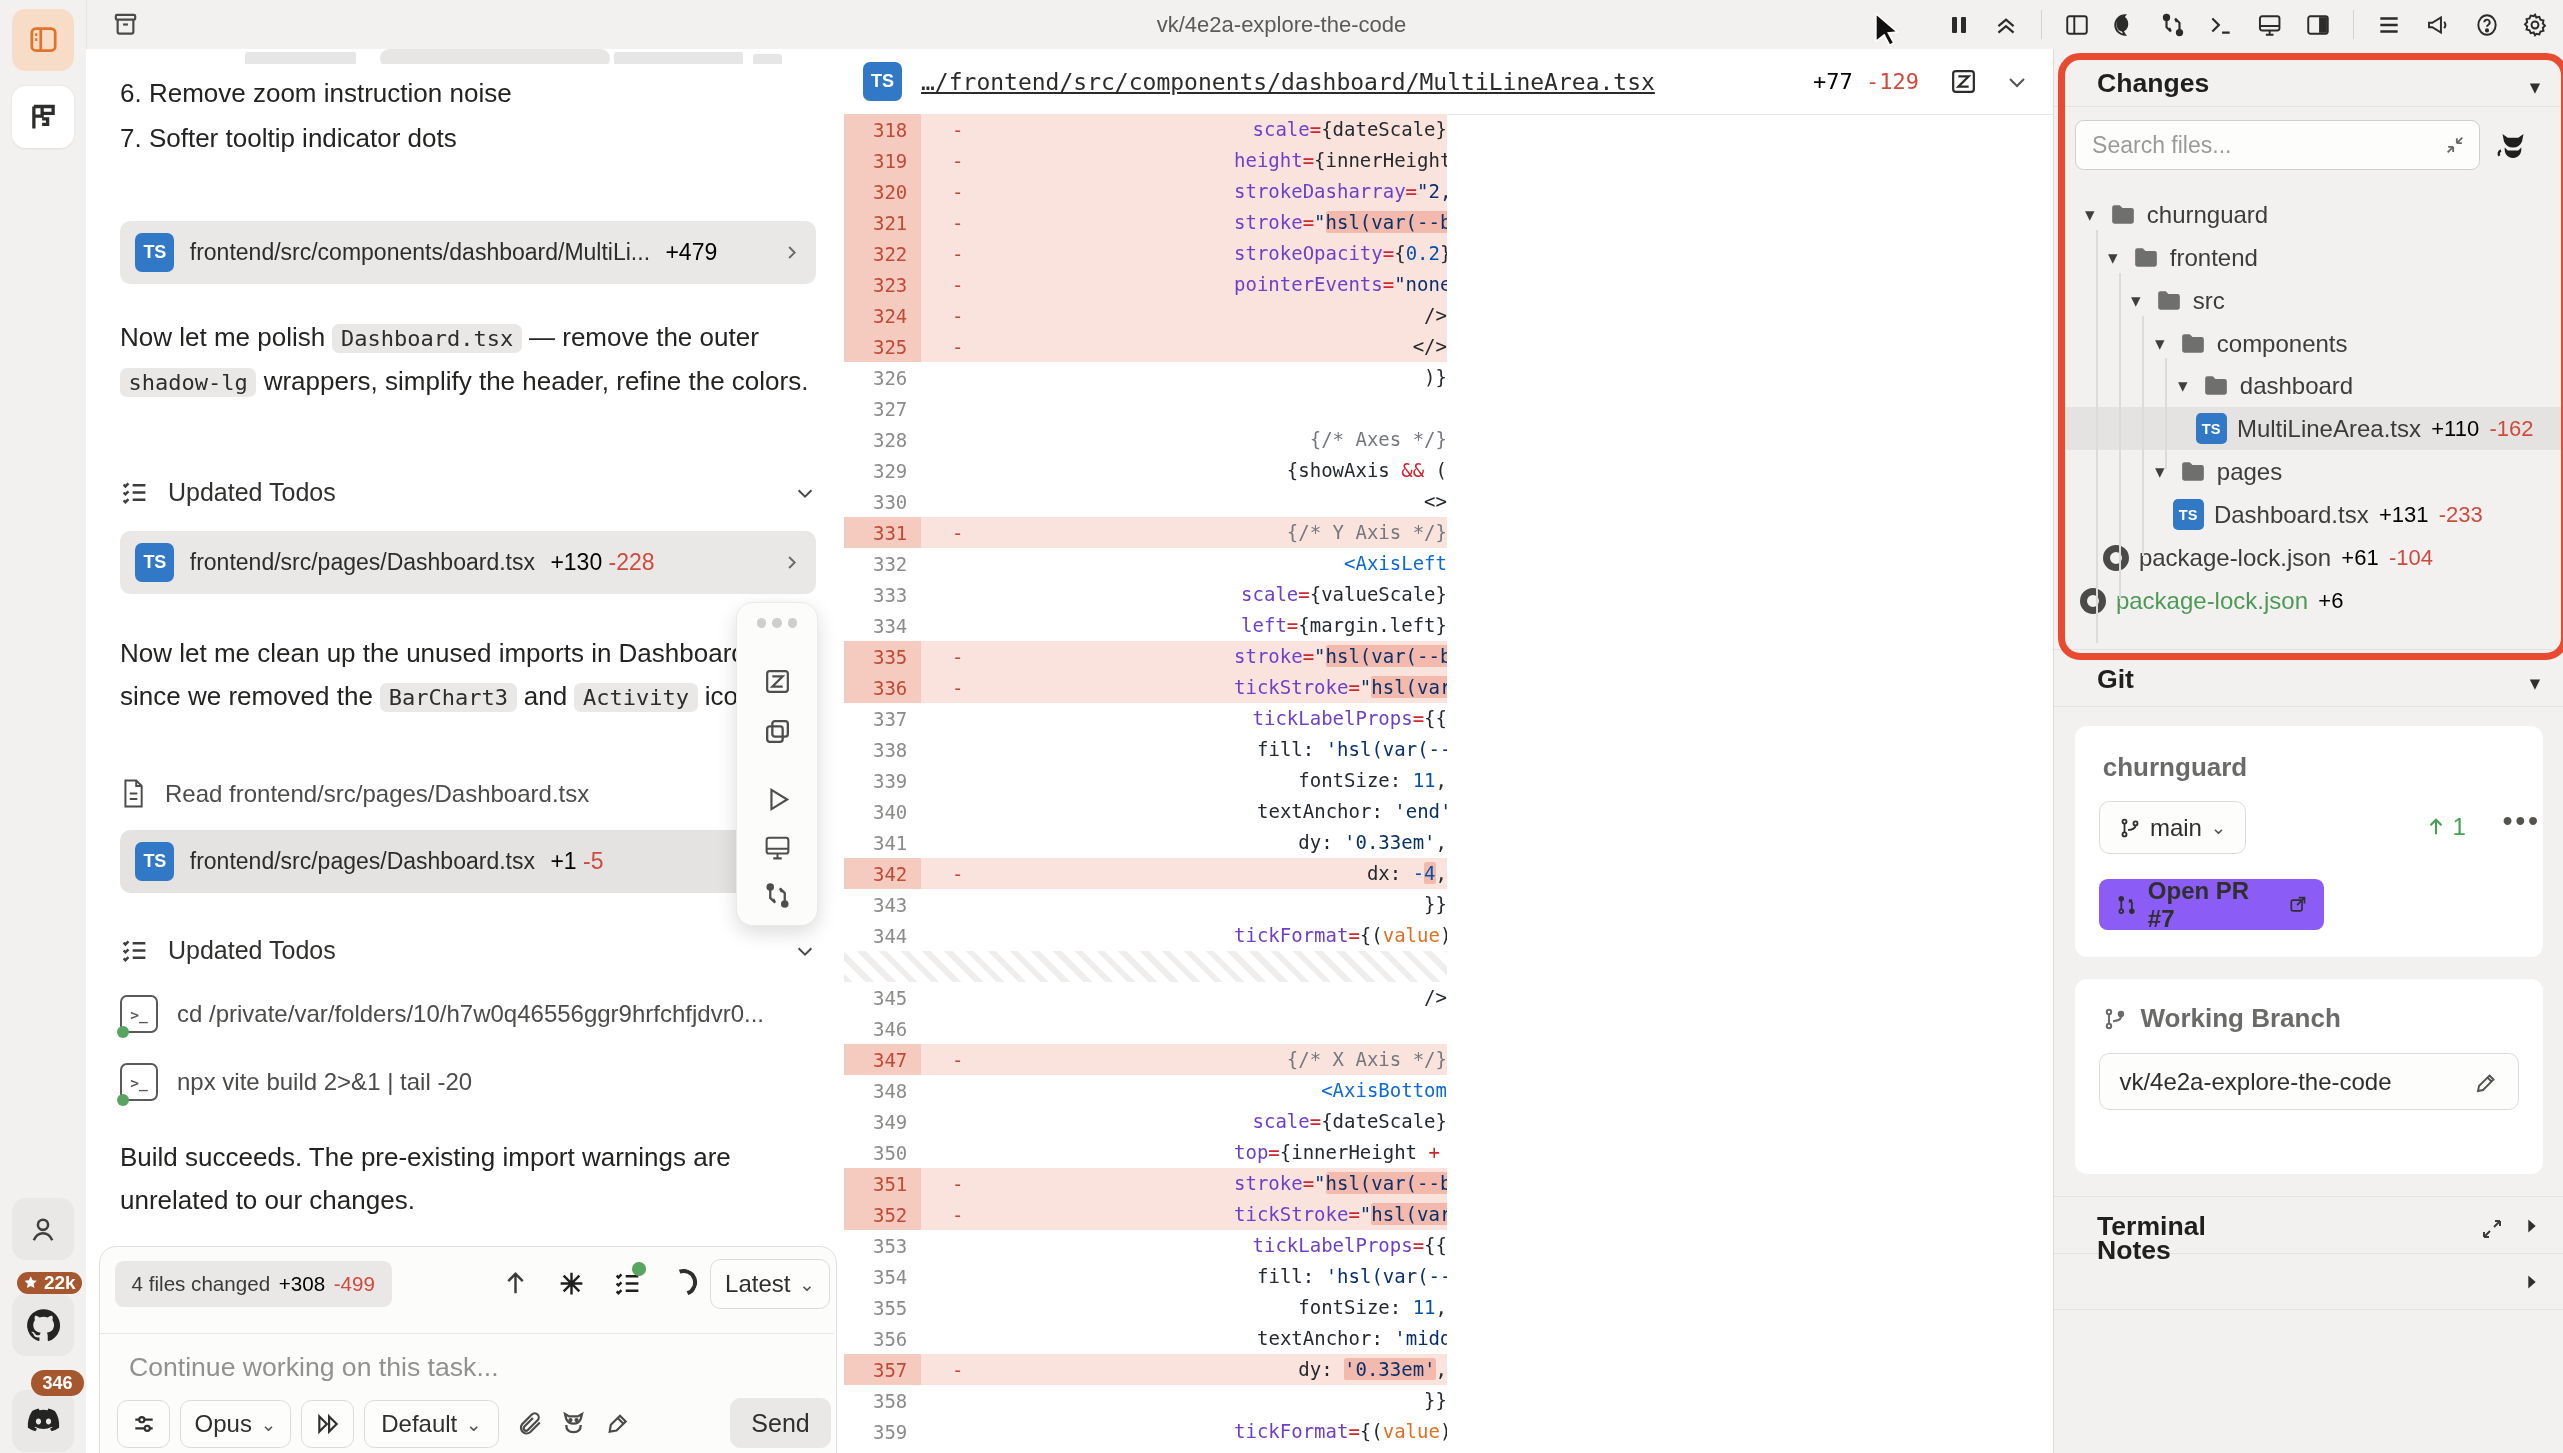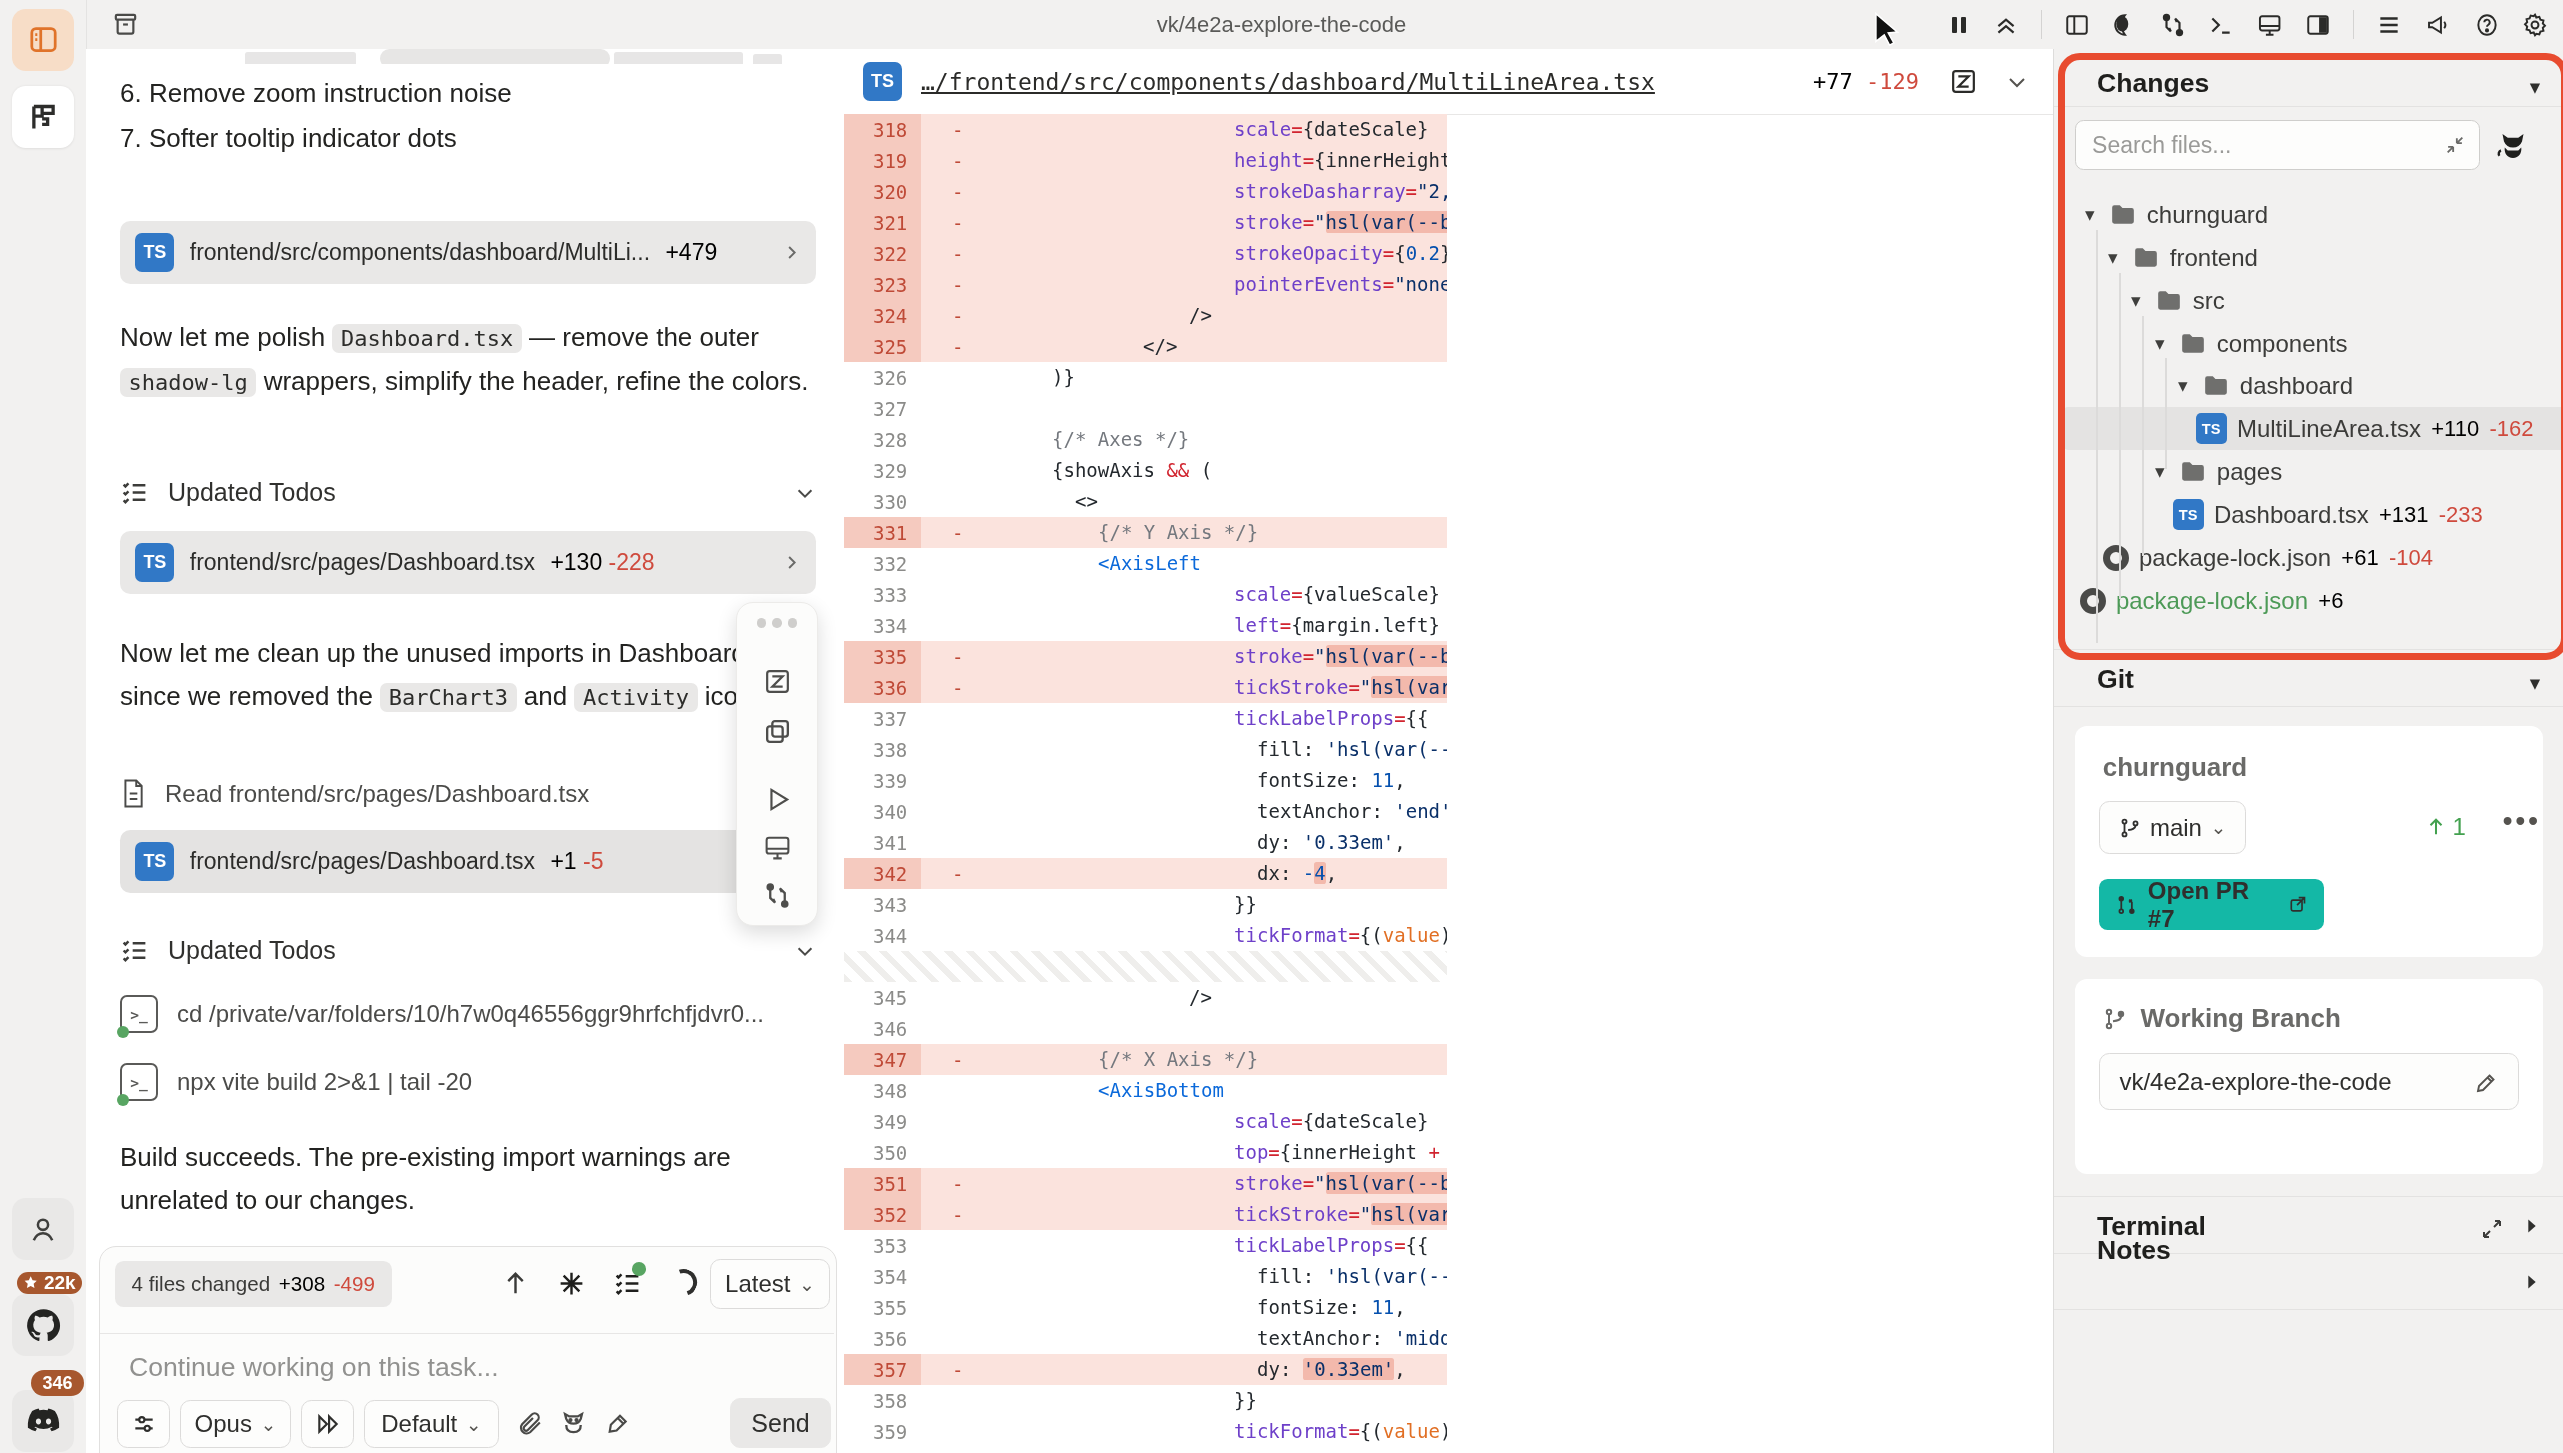--- a/index.html
+++ b/index.html
@@ -40,21 +40,21 @@
   .ftb-dots{display:flex;gap:6px;} .ftb-dots i{width:9.4px;height:9.4px;border-radius:50%;background:#cfcecc;}
   .ftb-sep{width:45px;height:0.9px;background:#e3e2e0;}
   
   #composer{left:13px;top:1197px;width:736px;height:223px;background:#fcfcfb;border:1.7px solid #e1e0df;border-radius:17px 17px 0 0;}
   .cbtn{position:absolute;border:1.7px solid #dcdbda;background:#fdfdfc;border-radius:10.3px;display:flex;align-items:center;justify-content:center;gap:8.6px;font-size:24px;color:#2f2f2d;box-sizing:border-box;}
   .chev{font-size:19px;color:#55534f;}
   
   #diff{left:844px;top:49px;width:1209px;height:1405px;background:#fff;}
   #diff-header{left:0;top:0;width:1209px;height:65px;border-bottom:0.9px solid #e8e7e6;background:#fff;display:flex;align-items:center;}
   #diff-path{font-family:"DejaVu Sans Mono",monospace;font-size:23px;color:#2b2b29;text-decoration:underline;}
-  .diffcol{position:absolute;top:65px;bottom:0;overflow:hidden;}
+  .diffcol{position:absolute;top:65px;bottom:0;overflow:hidden;text-align:right;}
   .drow{display:flex;height:31px;align-items:stretch;}
   .ln{flex:none;width:77px;display:flex;align-items:center;justify-content:flex-end;padding-right:13.7px;box-sizing:border-box;
       font-family:"DejaVu Sans Mono",monospace;font-size:19px;color:#8b8b89;}
   .mk{flex:none;width:86px;display:flex;align-items:center;padding-left:31px;box-sizing:border-box;
       font-family:"DejaVu Sans Mono",monospace;font-size:19px;}
   .codeln{flex:1;overflow:hidden;font-family:"DejaVu Sans Mono",monospace;font-size:19px;line-height:31px;white-space:pre;}
   .drow.del{background:#fbe3dd;} .drow.del .ln{background:#f5cabf;color:#bf4a37;} .drow.del .mk{color:#bf4a37;}
   .drow.add{background:#def5e8;} .drow.add .ln{background:#c9eedb;color:#35855a;} .drow.add .mk{color:#35855a;}
   .drow.hatch{background:repeating-linear-gradient(45deg,#efeeec 0 6px,#ffffff 6px 15.4px);}
   .tk-d{color:#24292e;}.tk-p{color:#6e40c9;}.tk-o{color:#d1242f;}.tk-t{color:#0b69da;}
@@ -69,21 +69,21 @@
           box-sizing:border-box;display:flex;align-items:center;padding:0 13.7px;gap:8.6px;}
   #search input{border:none;outline:none;background:transparent;font-size:23px;color:#3c3c3a;width:100%;font-family:"Liberation Sans",sans-serif;}
   #search input::placeholder{color:#9a9a98;}
   .trow{position:absolute;left:8.6px;width:501px;height:43px;display:flex;align-items:center;gap:10.3px;font-size:24px;color:#3c3c3a;overflow:hidden;}
   .trow.sel{background:#e4e3e2;border-radius:5.1px;}
   .tcaret{font-size:19px;color:#3f3f3d;width:20.6px;text-align:center;flex:none;}
   .tcount{font-size:22px;white-space:nowrap;}
   .guide{position:absolute;width:1.7px;background:#dcdbda;}
   .card{position:absolute;left:21.4px;width:468px;background:#fff;border-radius:12px;}
   .cardtitle{font-size:26px;font-weight:bold;color:#6a6a68;}
-  .graychip{background:#14b8a6;border-radius:8.6px;display:flex;align-items:center;gap:10.3px;font-size:24px;font-weight:bold;color:#2f2f2d;padding:0 17px;height:51px;box-sizing:border-box;}
+  .graychip{background:#8b5cf6;border-radius:8.6px;display:flex;align-items:center;gap:10.3px;font-size:24px;font-weight:bold;color:#2f2f2d;padding:0 17px;height:51px;box-sizing:border-box;}
   
   #annotation{left:2058px;top:53px;width:496px;height:593px;border:7.7px solid #e84b2f;border-radius:22px;pointer-events:none;z-index:9;}
   
   #cursor{left:1873px;top:12px;z-index:20;}
 </style>
 </head>
 <body>
 
 <div id="app">
 

